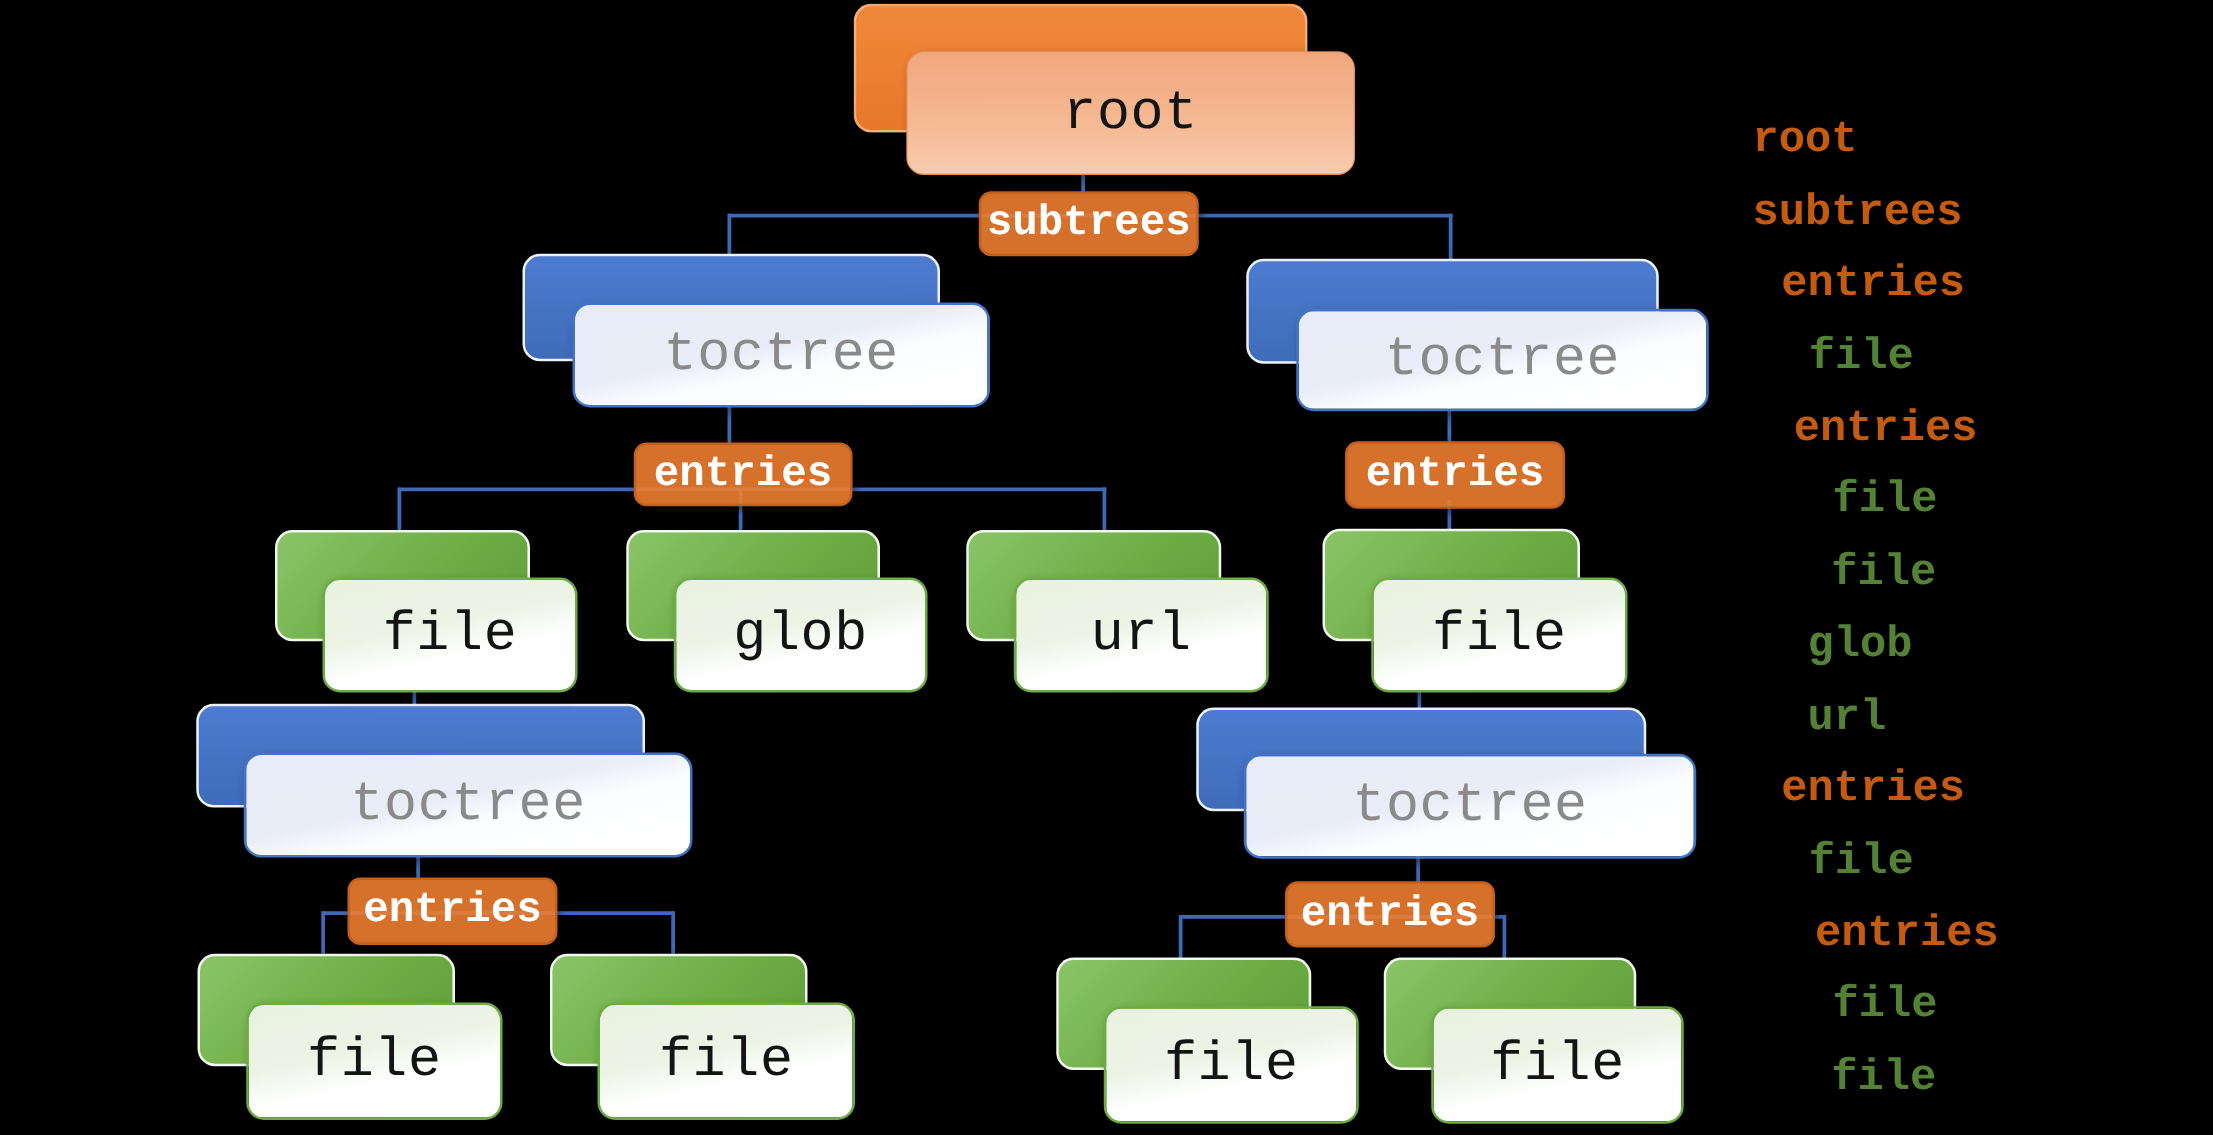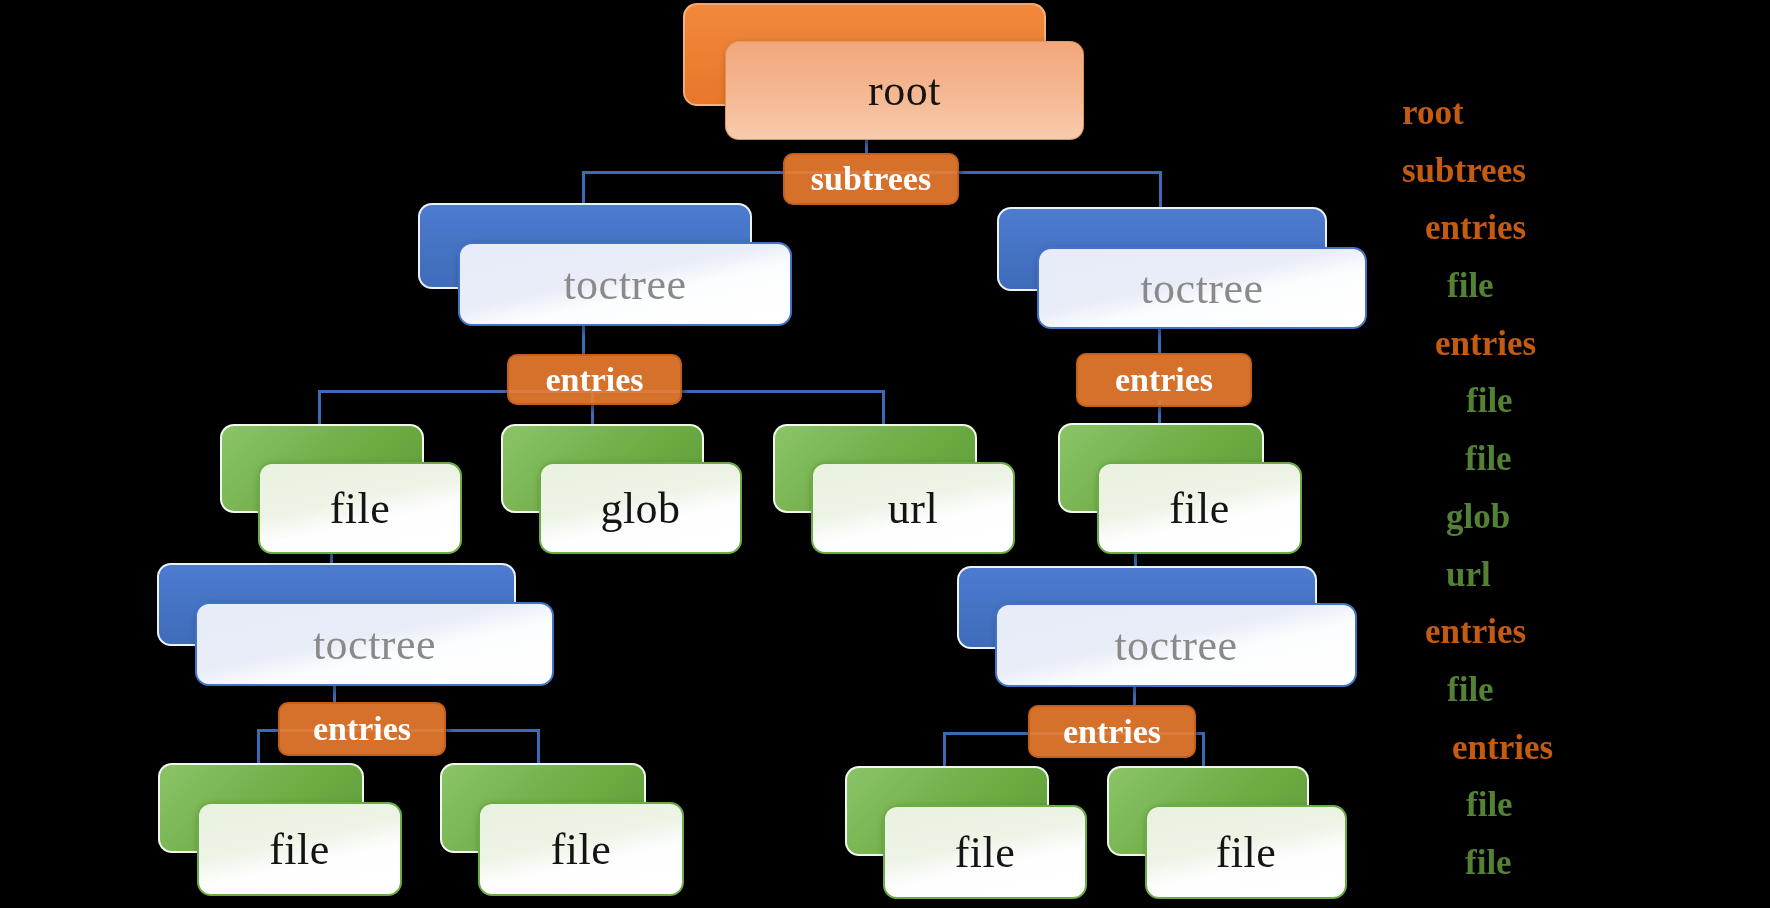--- a/index.html
+++ b/index.html
@@ -2,21 +2,21 @@
 <html><head>
 <meta charset="utf-8">
 <style>
   html, body { margin: 0; padding: 0; background: #000; }
   #canvas {
     position: relative;
     width: 1770px;
     height: 908px;
     background: #000;
     overflow: hidden;
-    font-family: Liberation Serif, serif;
+    font-family: Liberation Mono, monospace;
   }
 
   
   .hline, .vline { position: absolute; background: #3D69B6; z-index: 1; }
   .hline { height: 3px; }
   .vline { width: 3px; }
 
   
   .back-card {
     position: absolute;

